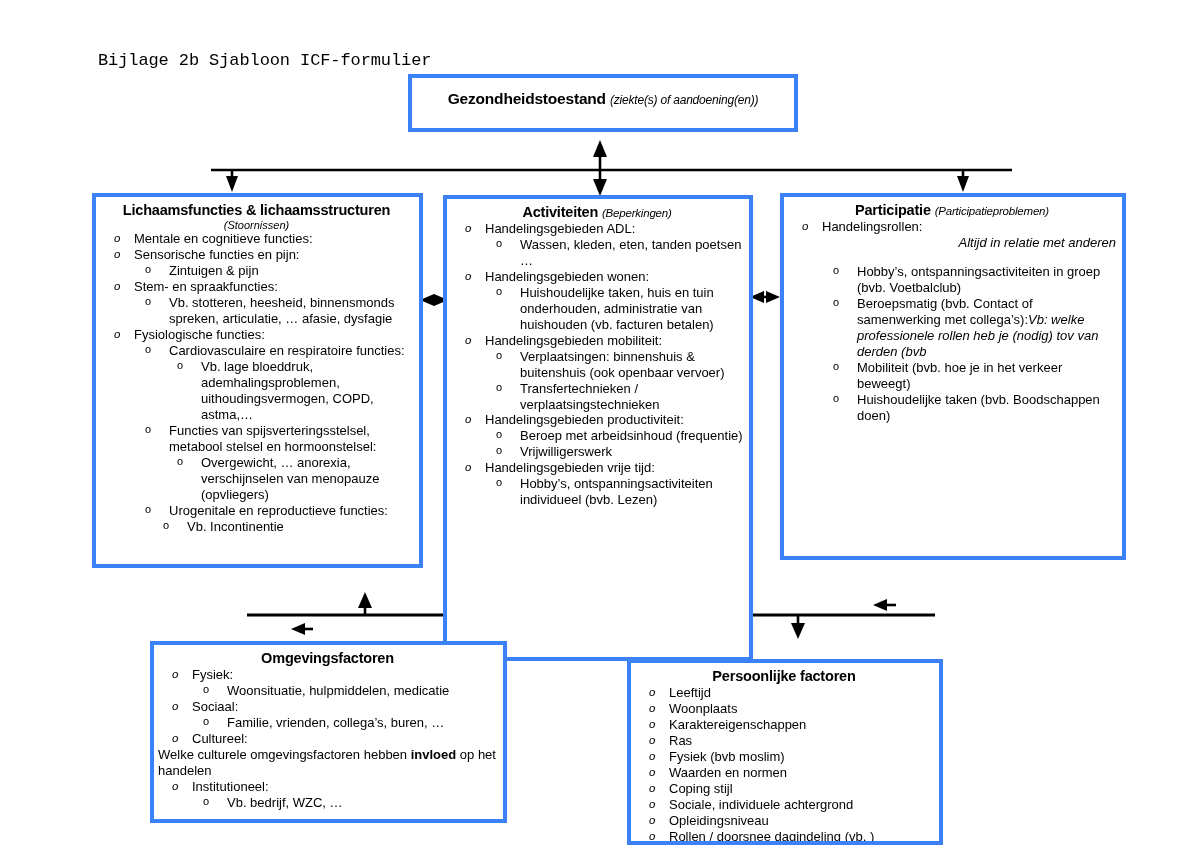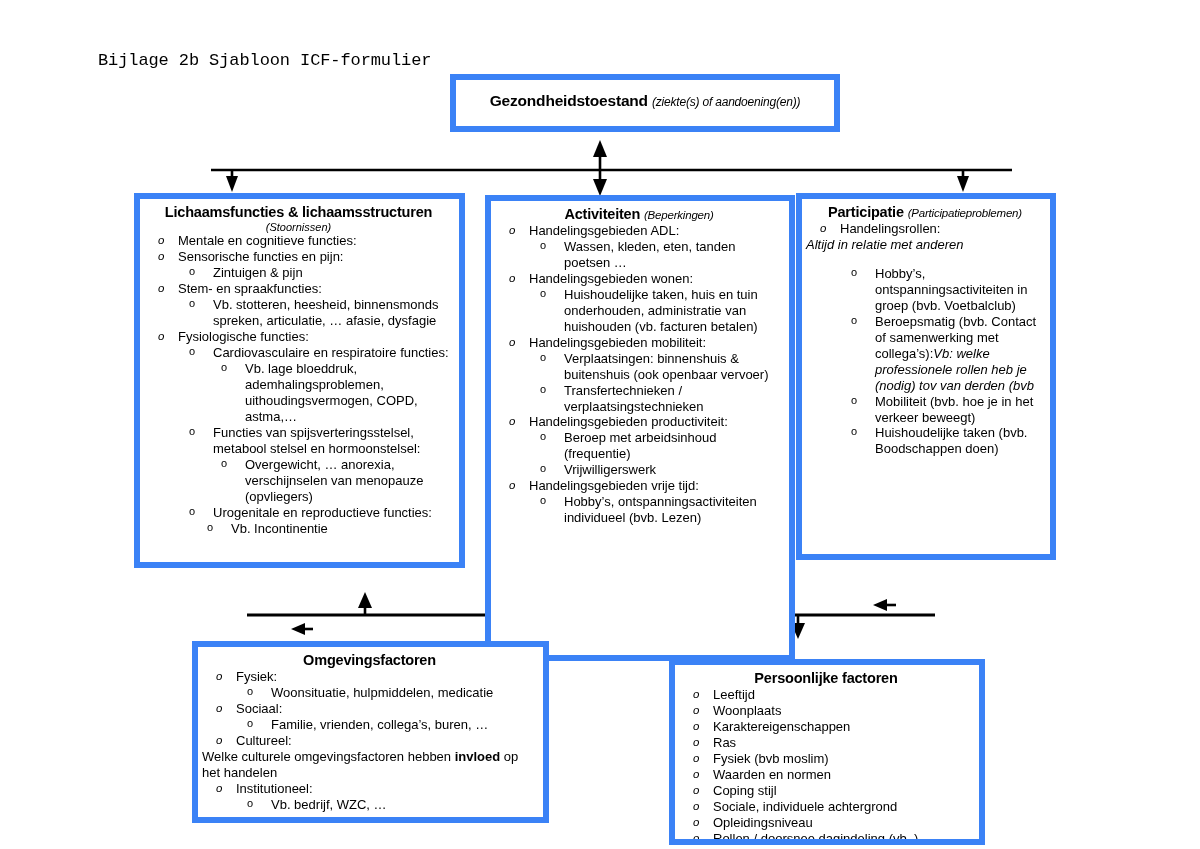--- a/index.html
+++ b/index.html
@@ -19,25 +19,24 @@
     position: absolute;
     left: 98px;
     top: 51px;
     font-size: 17px;
     letter-spacing: -0.1px;
     white-space: nowrap;
     font-family: Liberation Mono, monospace;
   }
   .box {
     position: absolute;
-    border: 6px solid #3b82f6;
+    border: 4px solid #3b82f6;
     background: #ffffff;
     box-sizing: border-box;
     overflow: hidden;
-    margin-left: 42px;
   }
   .box-title {
     text-align: center;
     font-weight: bold;
     font-size: 14.5px;
     letter-spacing: -0.2px;
     line-height: 1.15;
   }
   .box-title .sub {
     font-weight: normal;
@@ -71,23 +70,23 @@
     width: 331px;
     height: 375px;
   }
   #activity-box {
     left: 443px;
     top: 195px;
     width: 310px;
     height: 466px;
   }
   #participation-box {
-    left: 754px;
+    left: 780px;
     top: 193px;
-    width: 260px;
+    width: 346px;
     height: 367px;
   }
 
   
   #environment-box {
     left: 150px;
     top: 641px;
     width: 357px;
     height: 182px;
   }
@@ -129,20 +128,21 @@
     font-style: normal;
     font-size: 11px;
   }
   li.plain {
     list-style: none;
     padding-left: 0;
     margin: 0;
   }
   .italic-note {
     font-style: italic;
+    text-align: right;
   }
   .indent-block {
     margin-left: 69px;
   }
   .gap {
     height: 13px;
   }
   svg.arrowlayer {
     position: absolute;
     left: 0;

